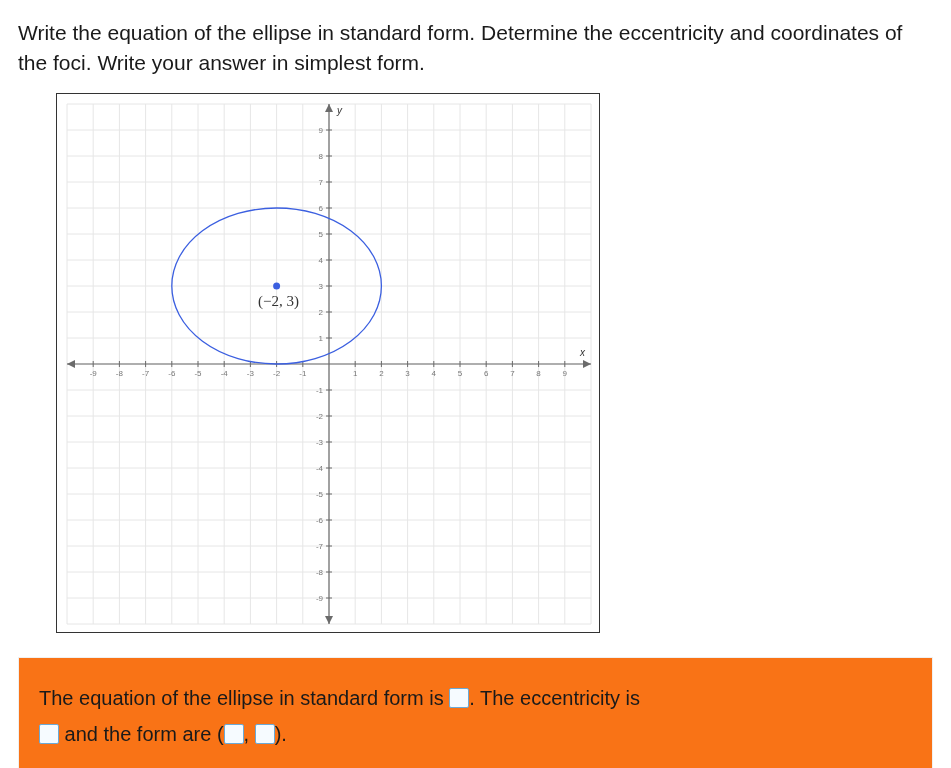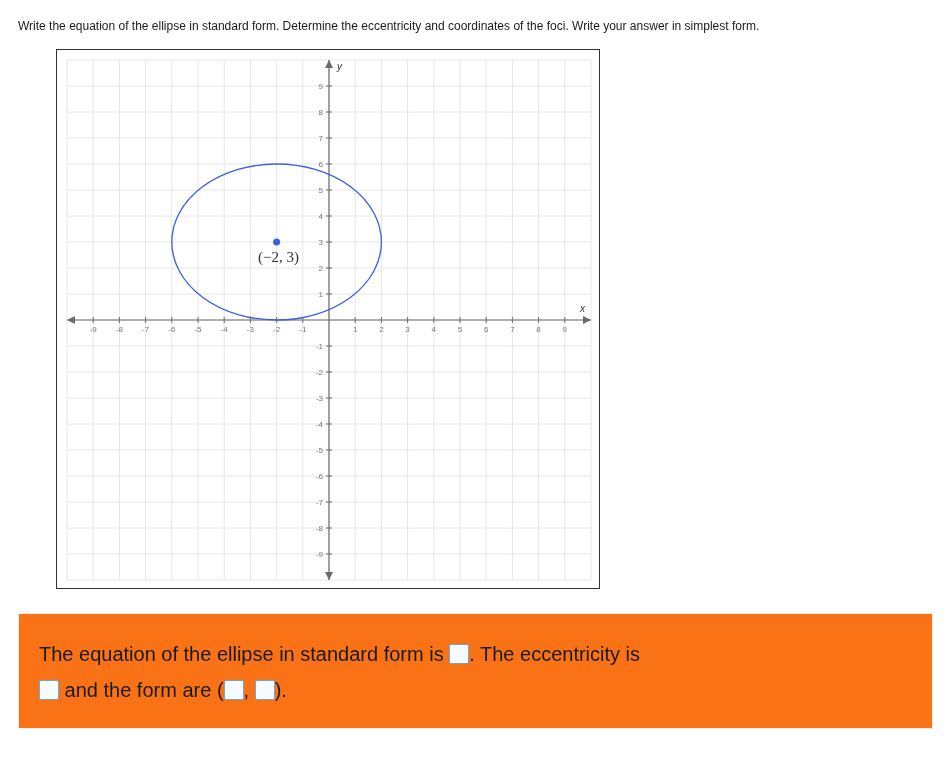--- a/index.html
+++ b/index.html
@@ -6,21 +6,21 @@
   body {
     margin: 0;
     padding: 18px 18px 24px 18px;
     font-family: Verdana, Geneva, sans-serif;
     font-size: 15px;
     color: #1a1a1a;
     background: #fff;
     width: 951px;
   }
   .question {
-    font-size: 12px;
+    font-size: 21px;
     line-height: 1.45;
     margin-bottom: 14px;
   }
   .graph-wrap {
     border: 1px solid #333;
     width: 544px;
     height: 540px;
     position: relative;
     margin-left: 38px;
     margin-bottom: 24px;

